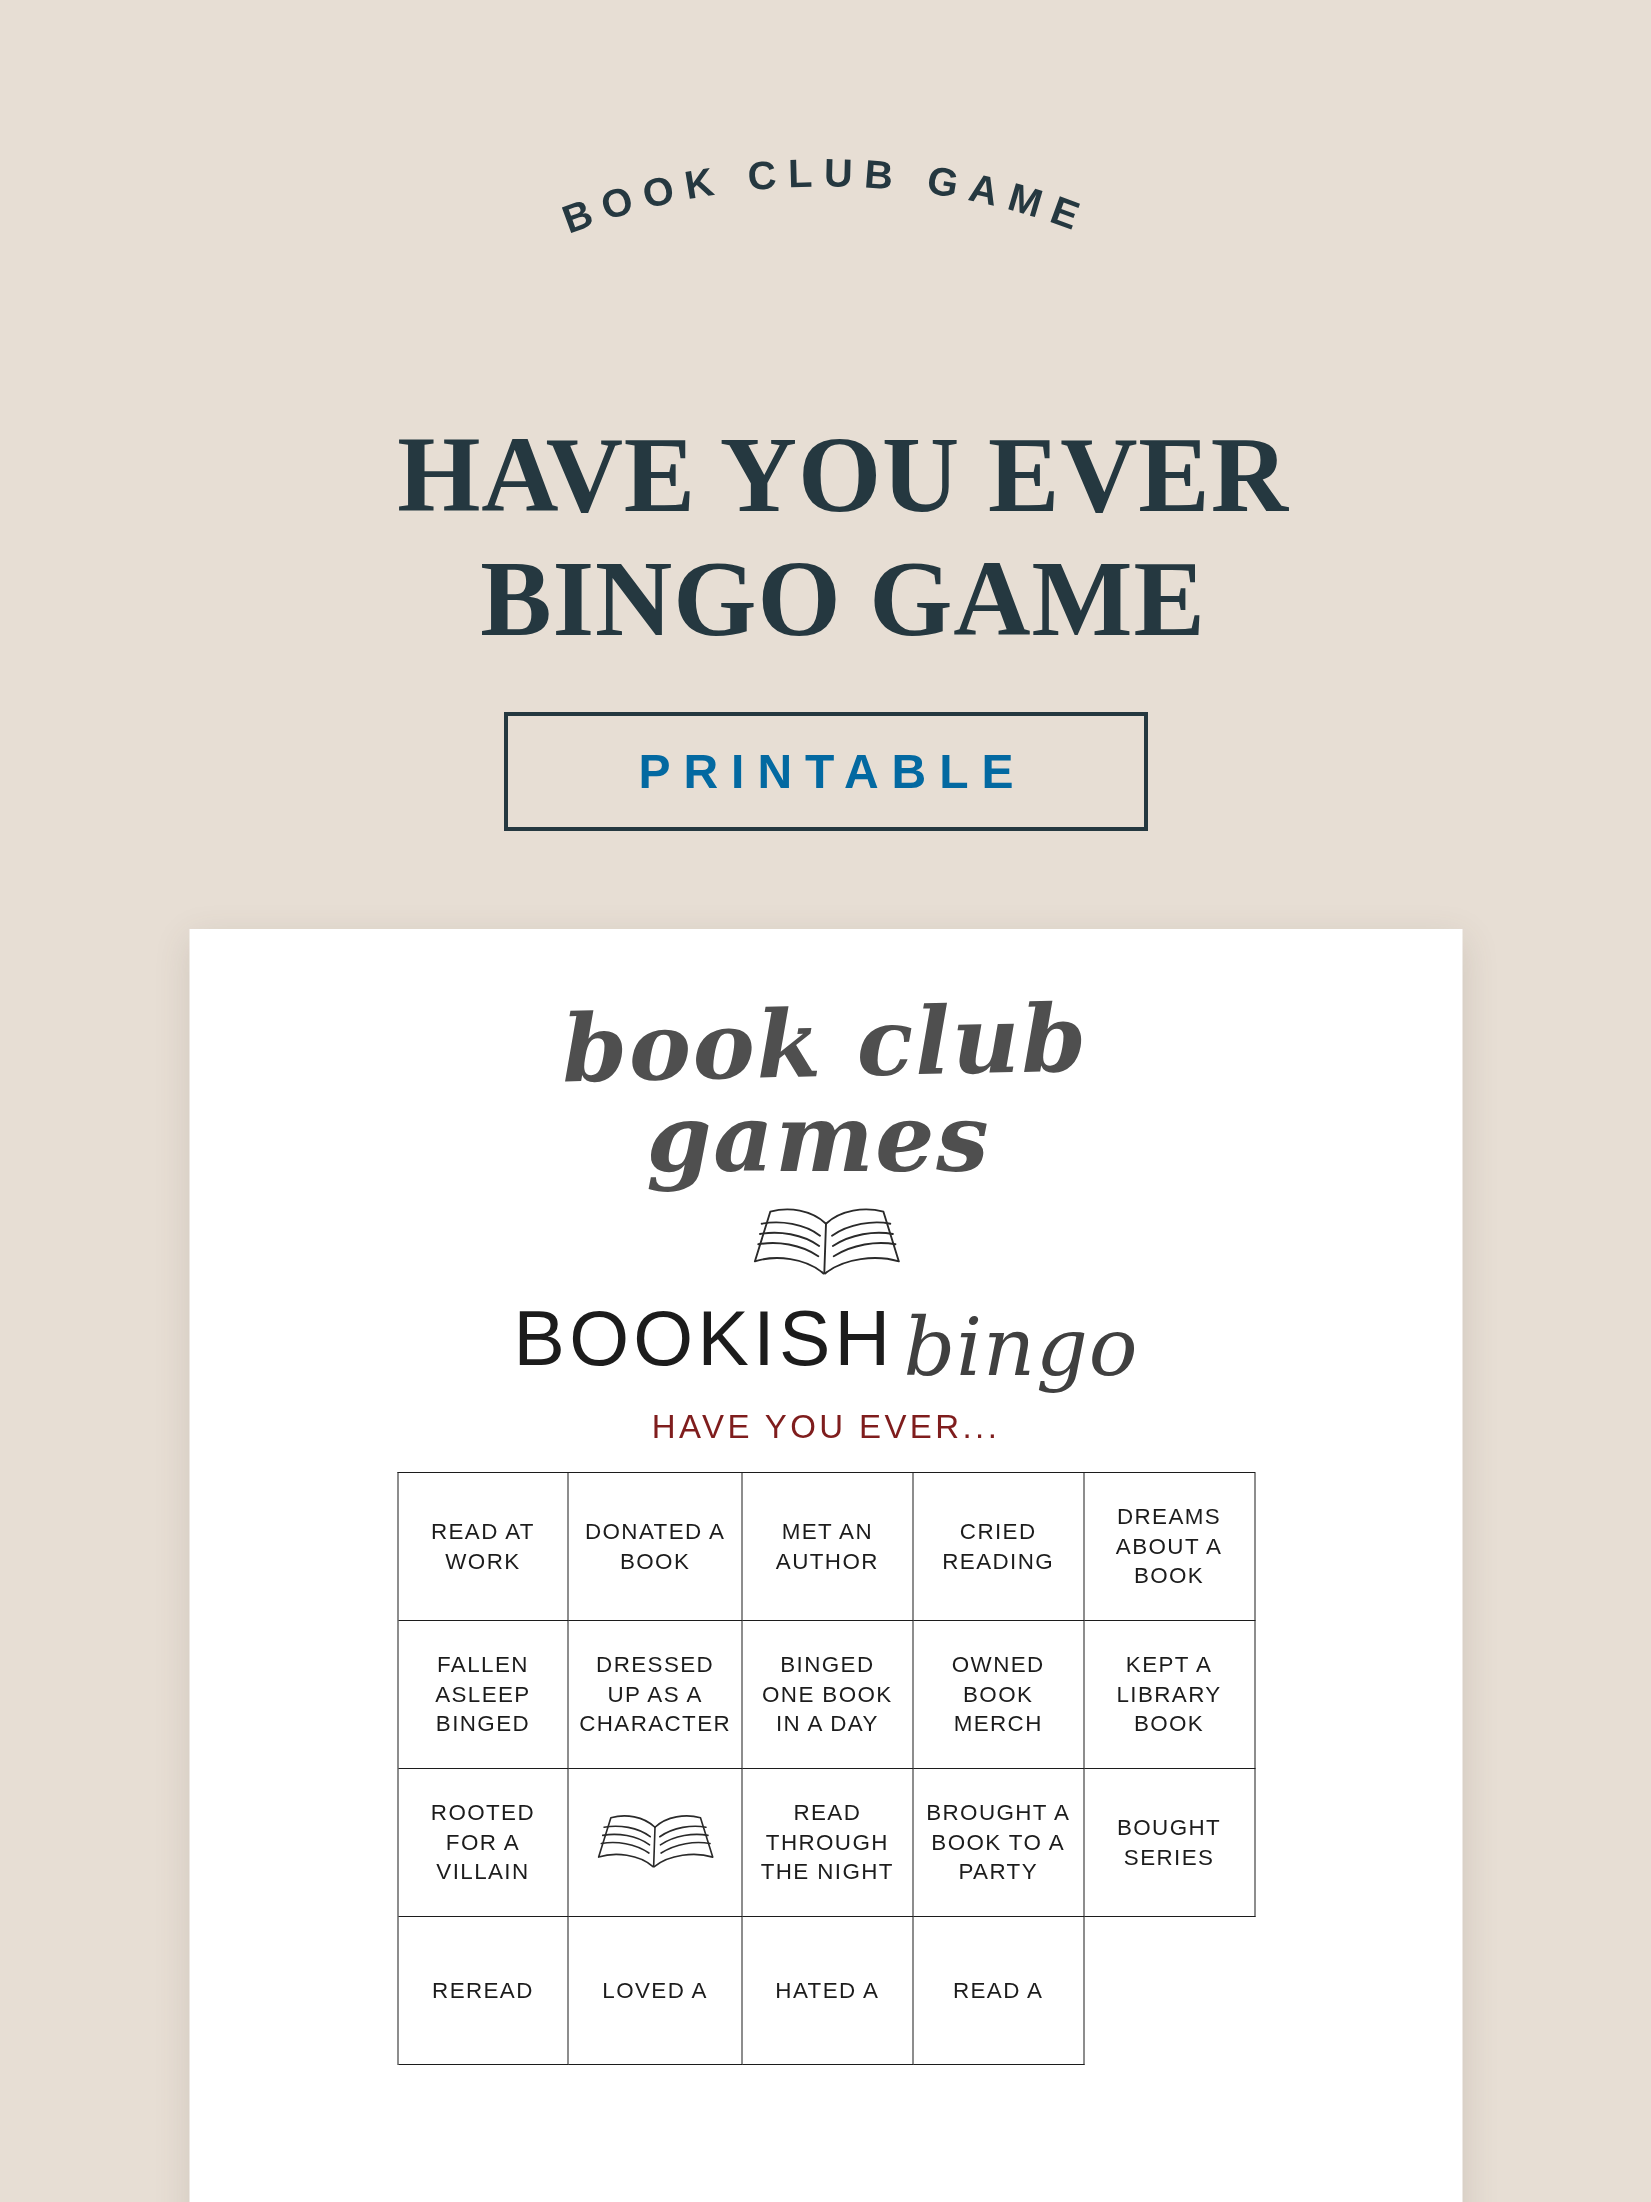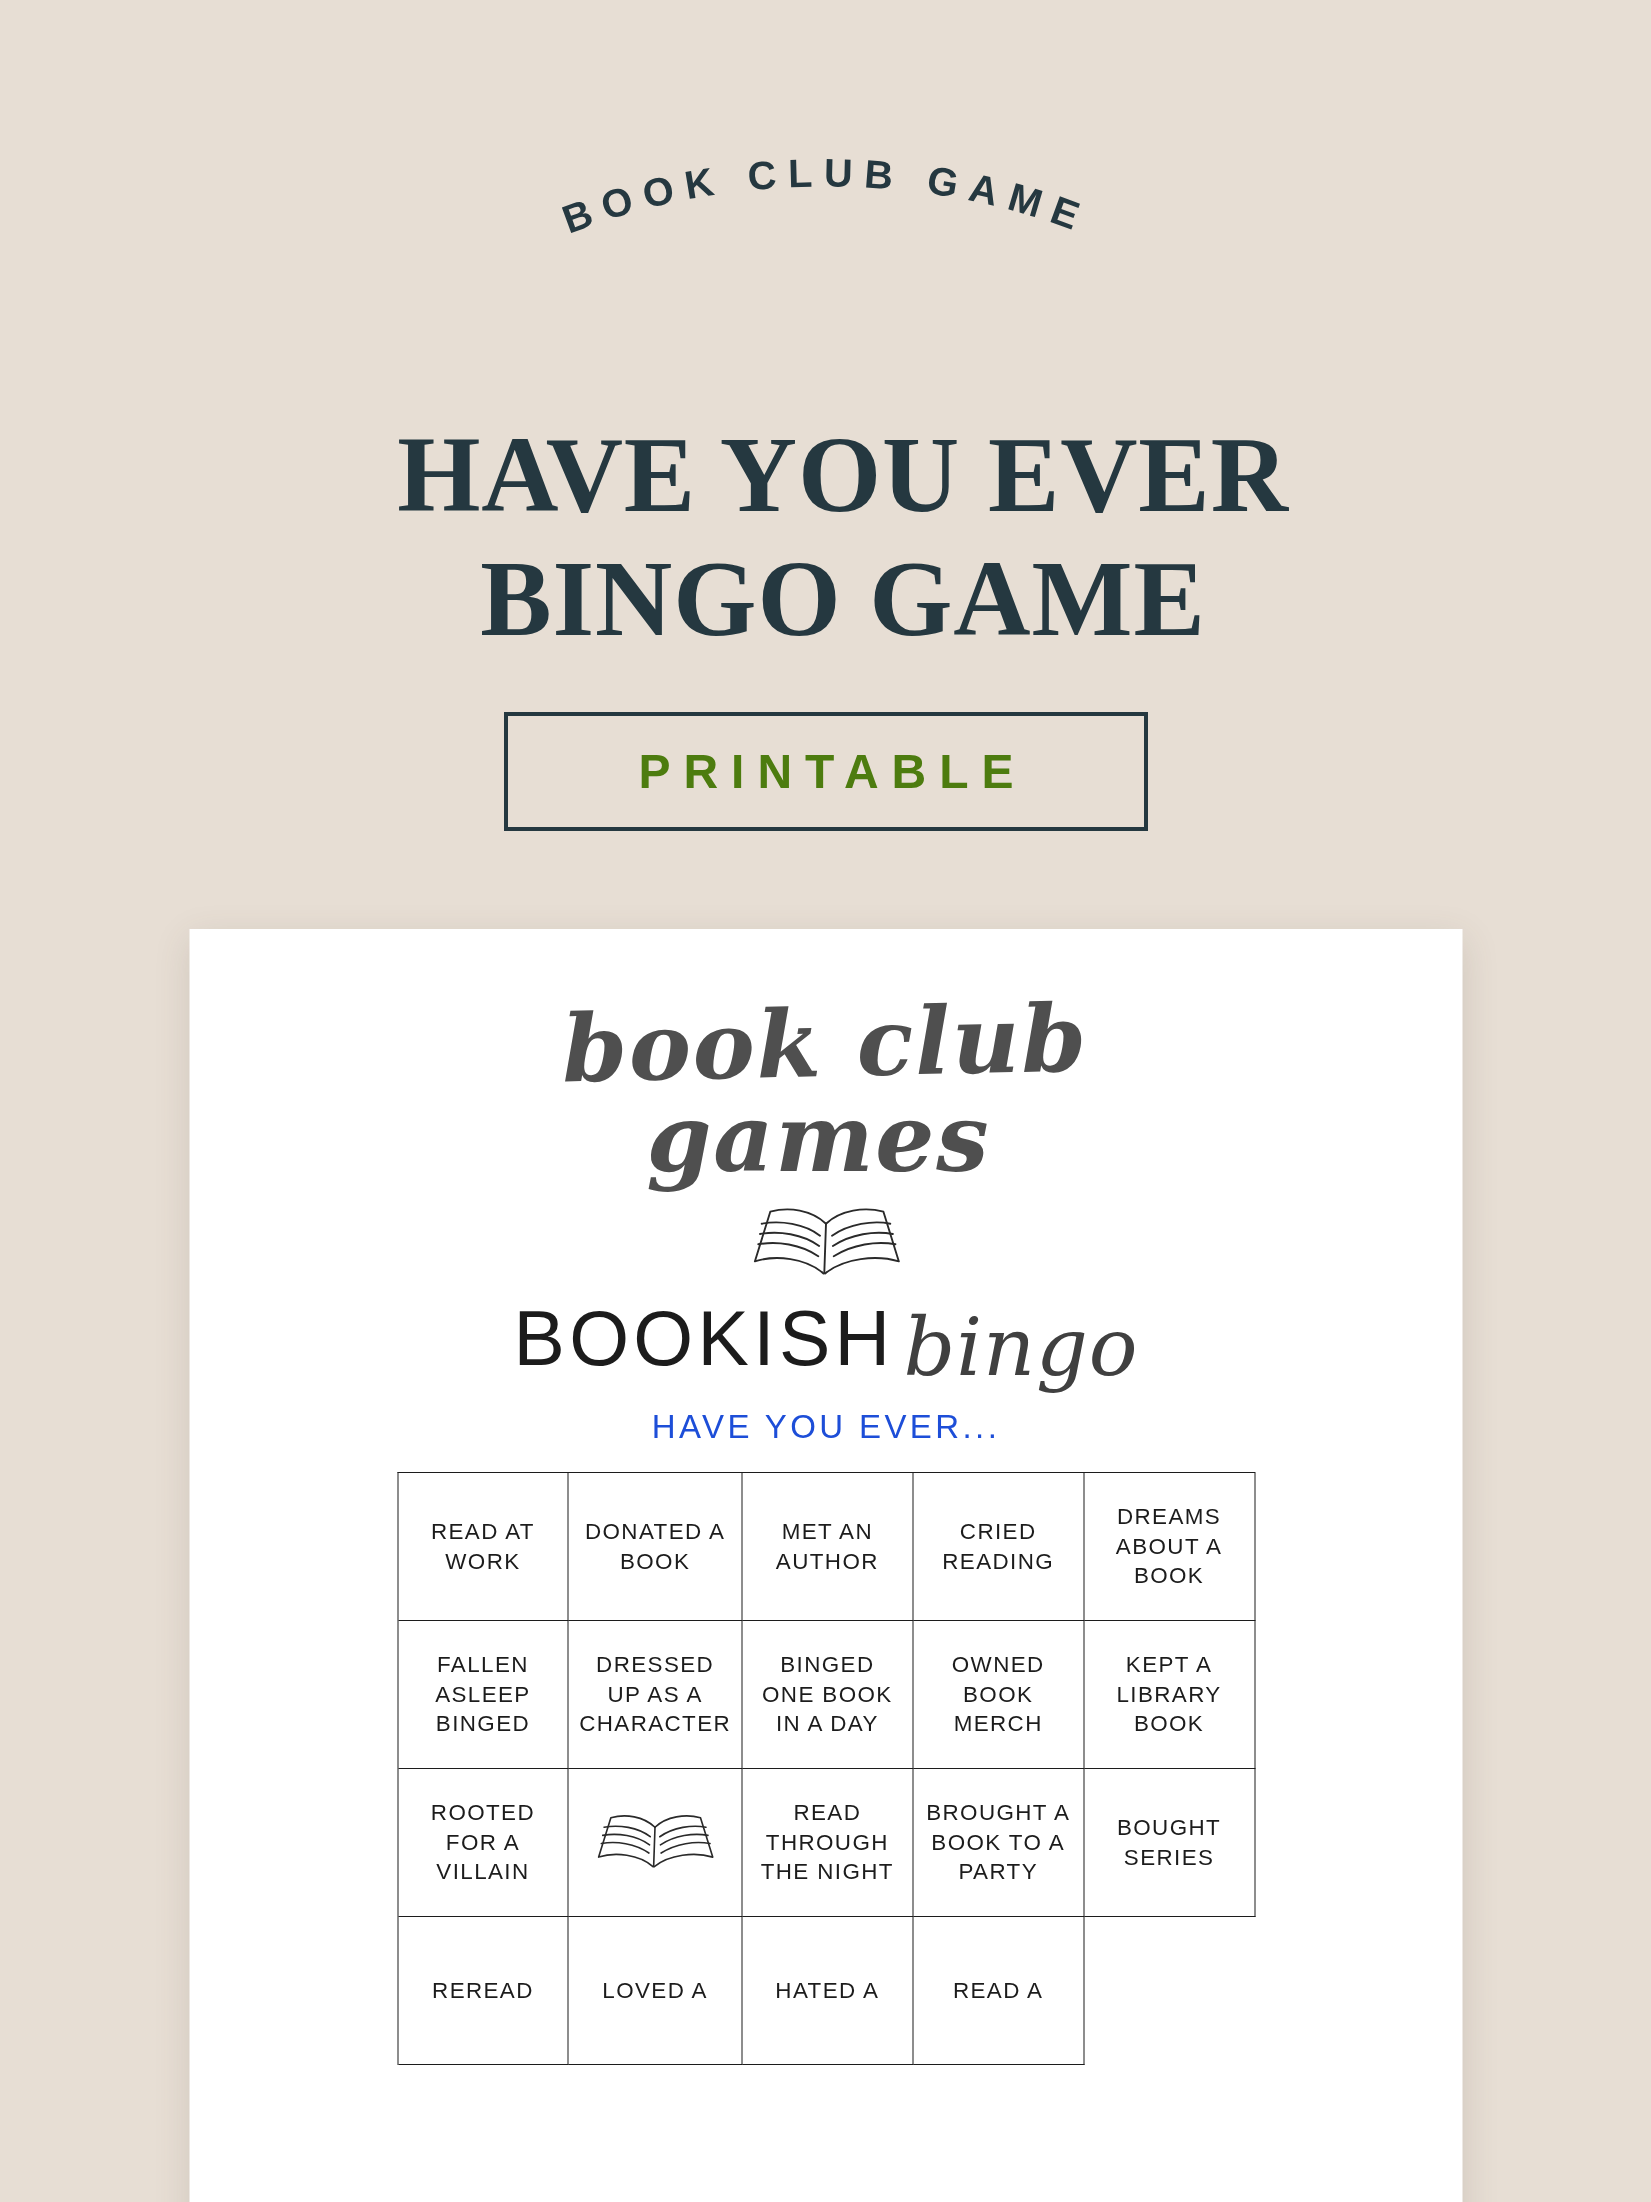--- a/index.html
+++ b/index.html
@@ -62,21 +62,21 @@
     border: 4.3px solid #253840;
     display: flex;
     align-items: center;
     justify-content: center;
   }
   .printable-box span {
     font-family: "Liberation Sans", sans-serif;
     font-weight: 700;
     font-size: 48px;
     letter-spacing: 13px;
-    color: #4d7c0f;
+    color: #0369a1;
     text-indent: 13px;
   }
 
   
   .sheet {
     position: absolute;
     top: 929px;
     left: 50%;
     transform: translateX(-50%);
     width: 1273px;
@@ -128,21 +128,21 @@
     letter-spacing: 0.9px;
     position: relative;
     top: 8.6px;
   }
 
   .haveyouever {
     text-align: center;
     font-family: "Liberation Sans", sans-serif;
     font-size: 33px;
     letter-spacing: 3.4px;
-    color: #1d4ed8;
+    color: #7f1d1d;
     margin-top: 22.4px;
   }
 
   
   .bingo-grid {
     width: 858px;
     margin: 26px auto 0 auto;
     border-left: 1.7px solid #1c1c1c;
     border-top: 1.7px solid #1c1c1c;
     display: grid;

